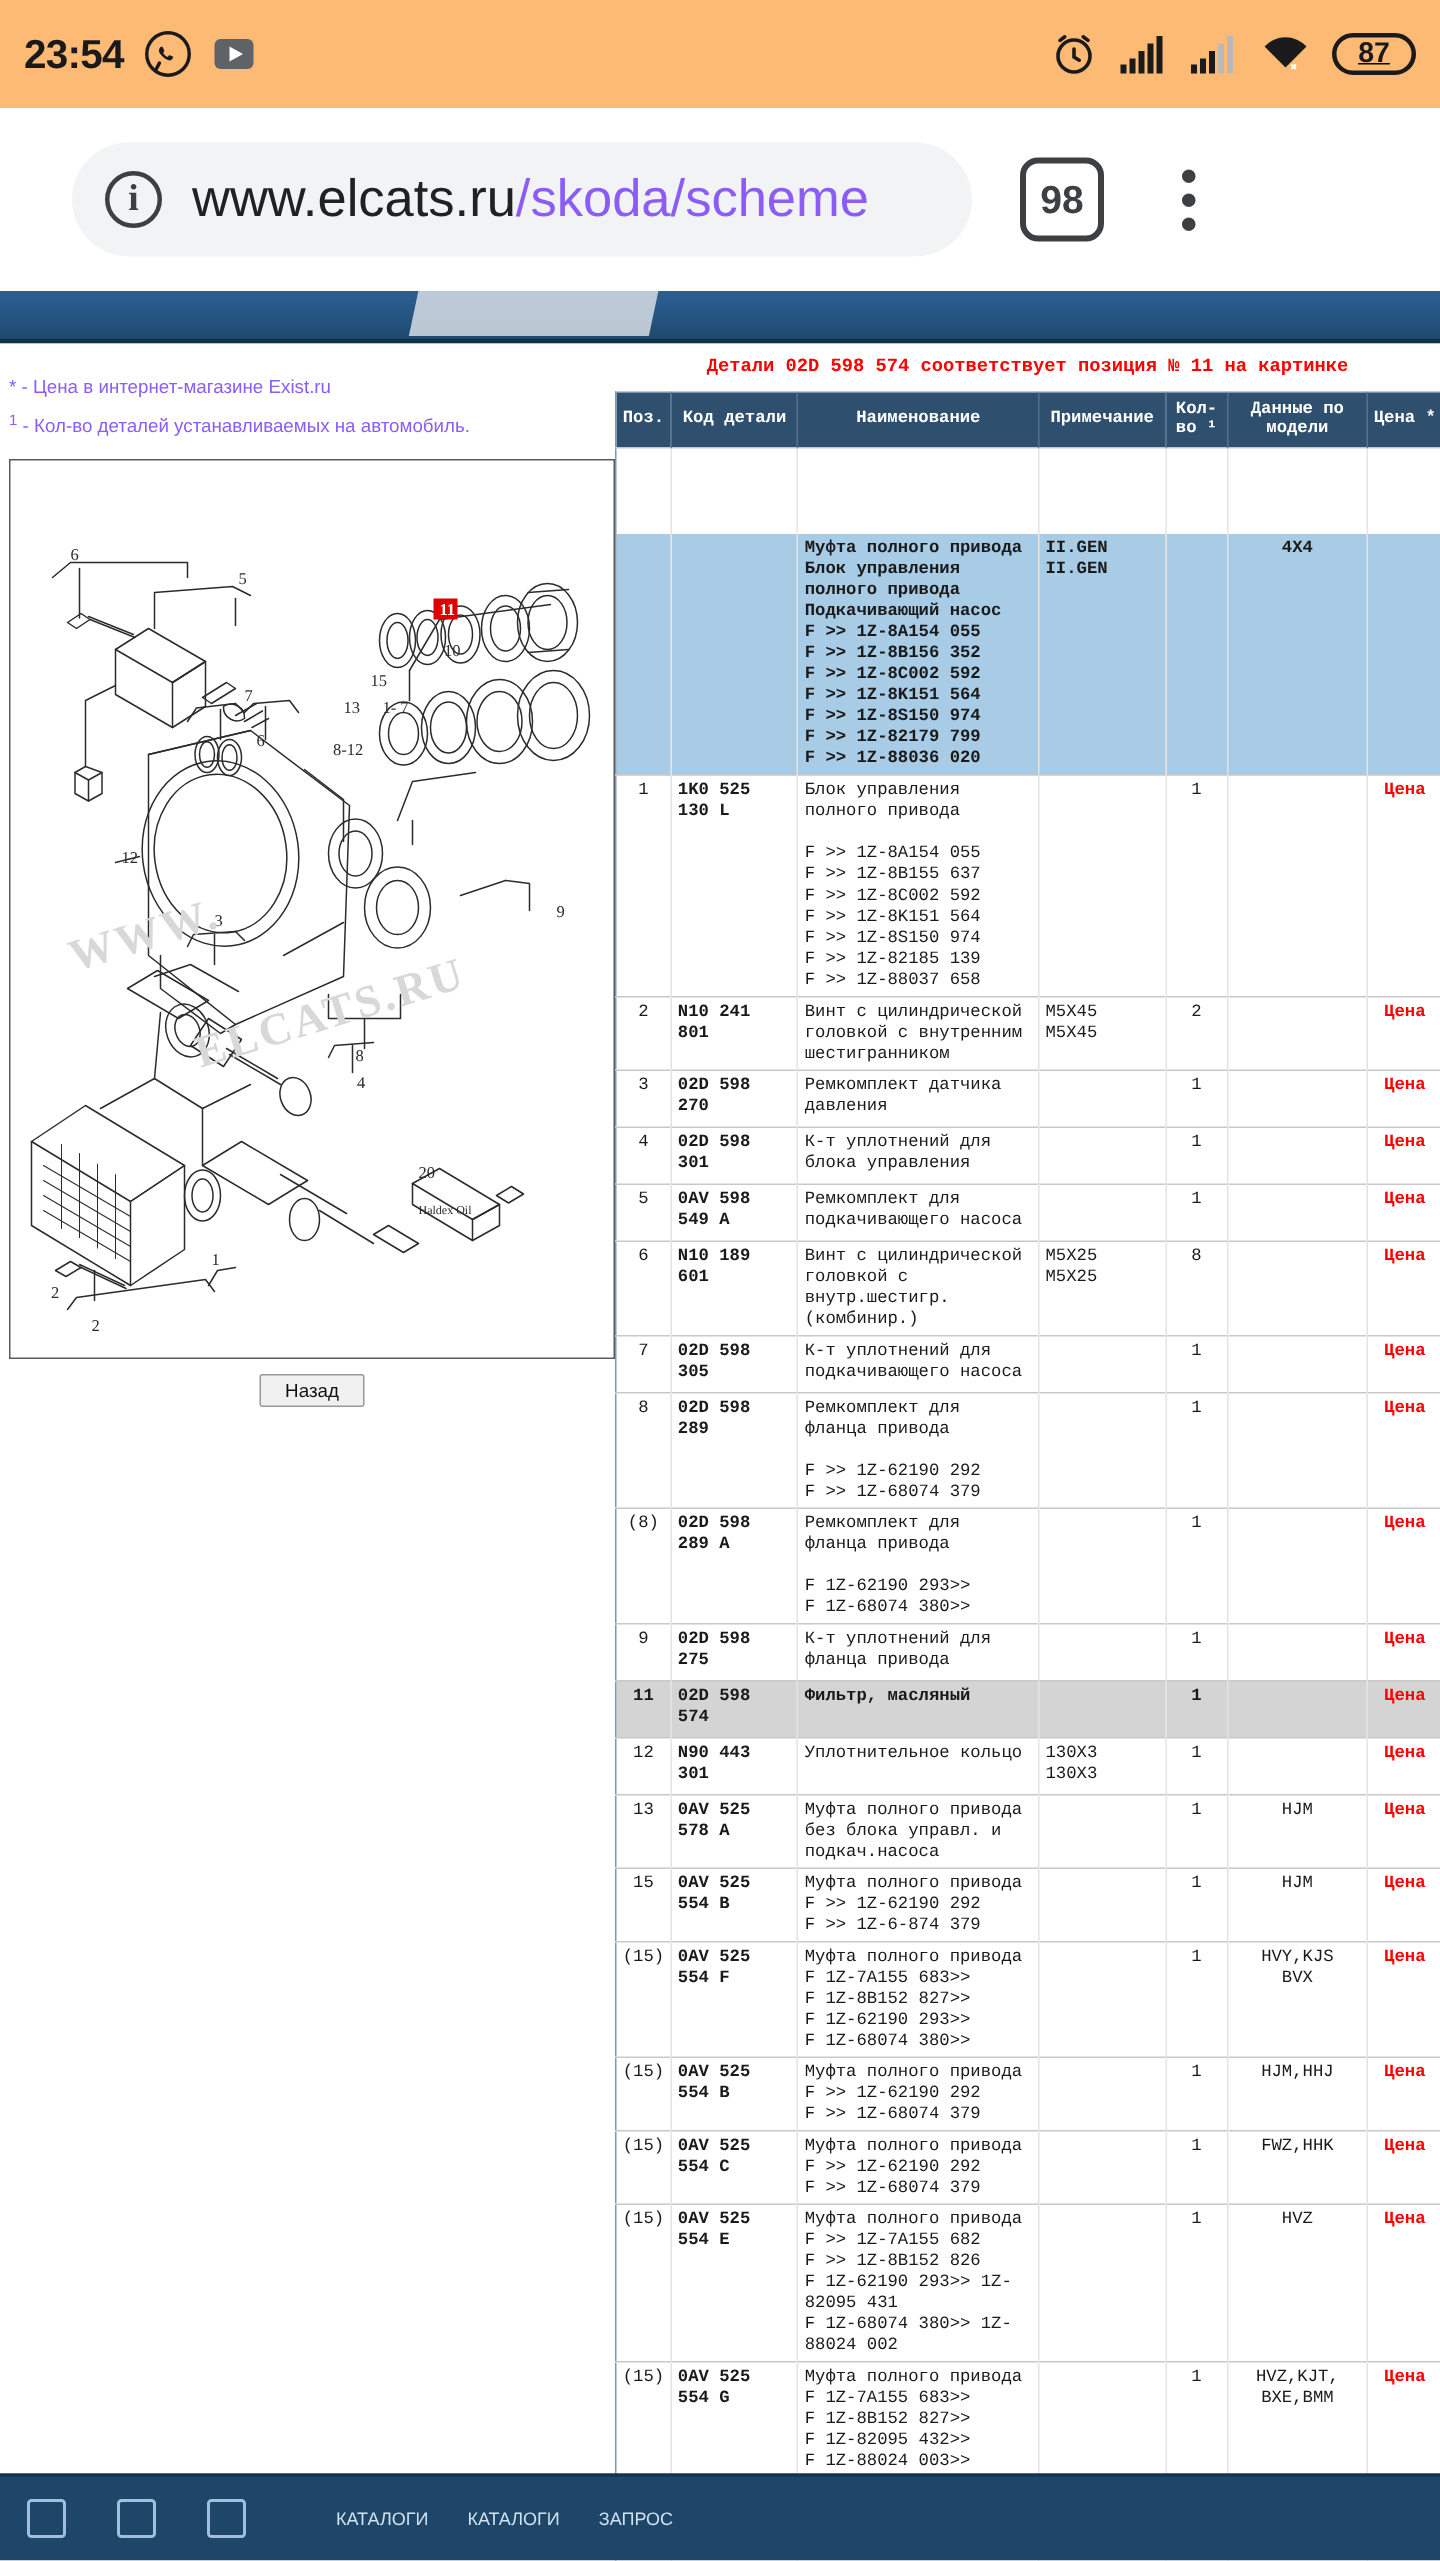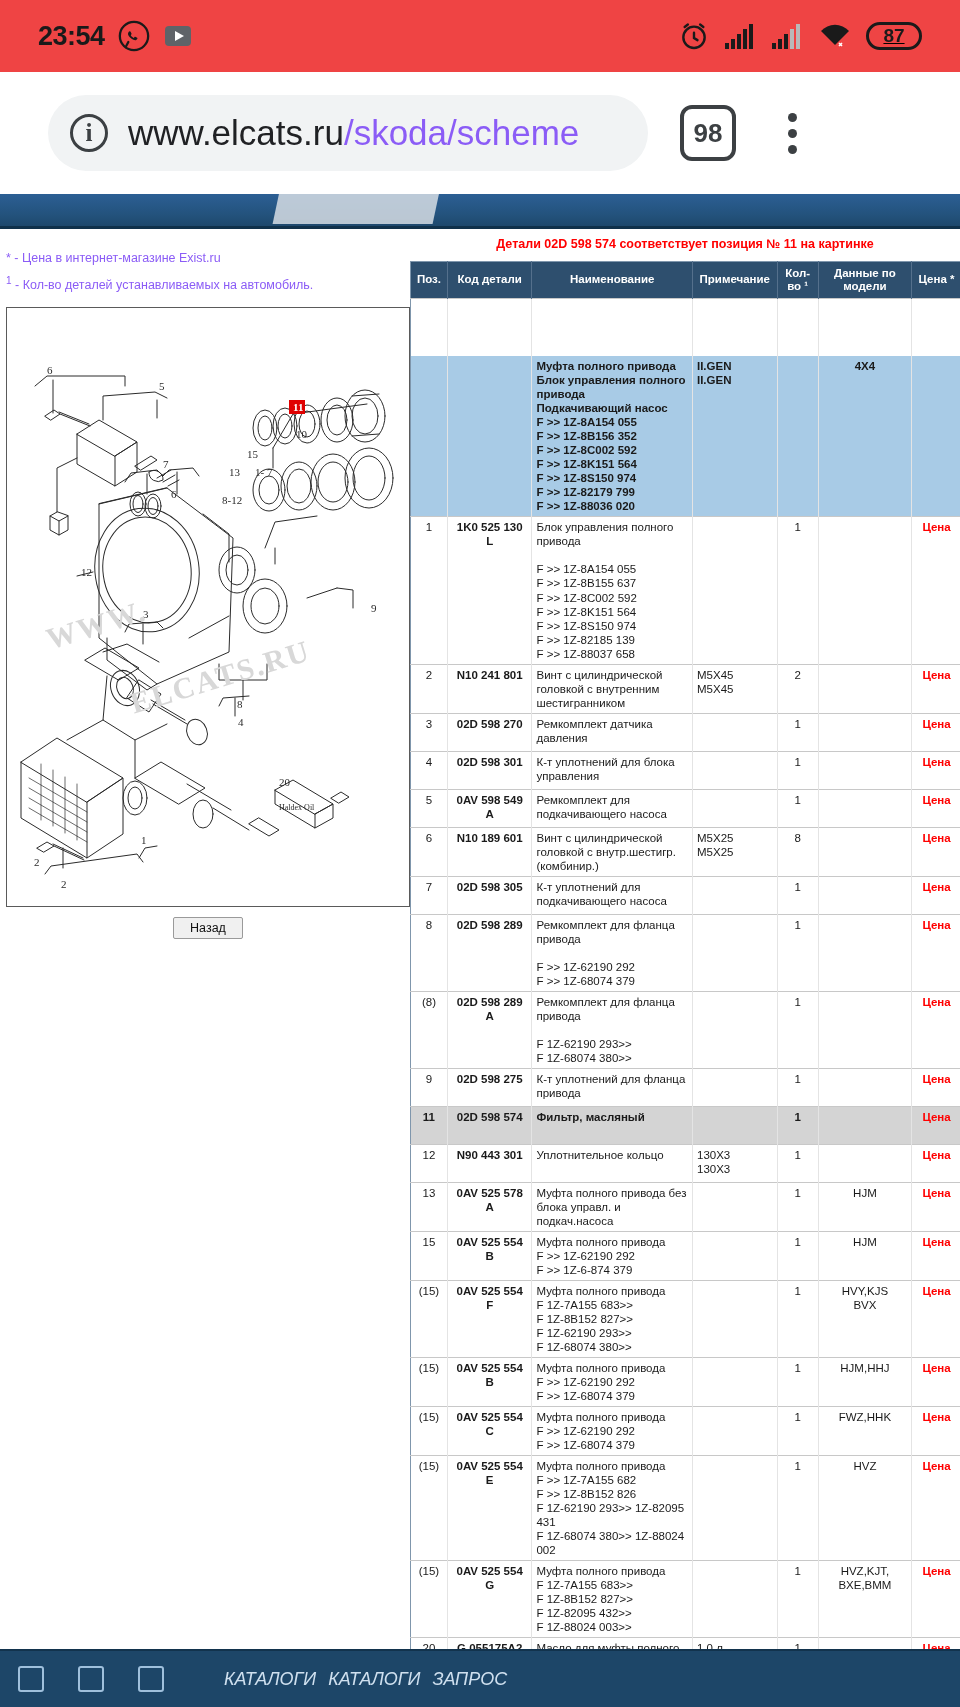--- a/index.html
+++ b/index.html
@@ -8,22 +8,22 @@
     background: #ffffff;
     font-family: "Liberation Sans", sans-serif;
     overflow: hidden;
     position: relative;
   }
 
   
   .statusbar {
     height: 72px; width: 100%;
     display: flex; align-items: center;
-    padding: 0 38px;
-    background: #ef4444;
+    padding: 0 16px;
+    background: #fdba74;
   }
   .sb-left { display: flex; align-items: center; gap: 12px; }
   .sb-clock { font-size: 27px; font-weight: bold; color: #1a1a1a; letter-spacing: -0.5px; }
   .sb-right { margin-left: auto; display: flex; align-items: center; gap: 13px; text-decoration: underline; }
   .ico { display: inline-flex; align-items: center; justify-content: center; }
   .battery-pill {
     border: 3px solid #1a1a1a; border-radius: 14px;
     padding: 1px 9px 2px 9px; font-size: 19px; font-weight: bold;
     color: #1a1a1a; line-height: 1.05; min-width: 56px; text-align: center;
   }
@@ -125,21 +125,21 @@
     font-size: 12.5px; color: #111;
     background: #f0f0f0;
     border: 1px solid #9a9a9a;
     border-radius: 2px;
     padding: 3px 16px;
     font-family: "Liberation Sans", sans-serif;
   }
 
   
   .rightcol {
-    position: absolute; left: 410px; top: 0; width: 550px; height: 1420px;
+    position: absolute; left: 410px; top: 0; width: 550px; height: 1420px; font-family: Liberation Mono, monospace;
   }
   .redline {
     color: #ff0000; font-weight: bold; font-size: 12.5px;
     text-align: center; padding: 8px 0 10px 0;
     white-space: nowrap;
   }
   table.parts {
     border-collapse: collapse;
     width: 552px;
     table-layout: fixed;
@@ -162,21 +162,21 @@
   table.parts td {
     border-top: 1px solid #c8c8c8;
     border-right: 1px solid #e4e4e4;
     vertical-align: top;
     padding: 3px 4px 3px 4px;
     line-height: 1.22;
     white-space: pre-line;
   }
   table.parts td:last-child { border-right: none; }
   .c-pos   { width: 34px;  text-align: center; }
-  .c-code  { width: 78px;  text-align: center; font-weight: bold; }
+  .c-code  { width: 78px;  font-weight: bold; }
   .c-name  { width: 148px; text-align: left; }
   .c-note  { width: 78px;  text-align: left; }
   .c-qty   { width: 38px;  text-align: center; }
   .c-model { width: 86px;  text-align: center; }
   .c-price { width: 46px;  text-align: center; }
 
   tr.head-blank td { height: 58px; background: #ffffff; }
   tr.grouprow td { background: #a8cbe6; font-weight: bold; border-top: none; }
   tr.hl td { background: #d4d4d4; font-weight: bold; }
   .price { color: #ff0000; font-weight: bold; }
@@ -184,21 +184,21 @@
   
   .bottombar {
     position: absolute; left: 0; bottom: 0; width: 960px; height: 58px;
     background: #1d4668;
     border-top: 2px solid #12334d;
     display: flex; align-items: center; padding: 0 18px;
     overflow: hidden;
   }
   .bb-icons { display: flex; gap: 34px; align-items: center; }
   .bb-sq { width: 26px; height: 26px; border: 2px solid #9fc0dc; border-radius: 3px; }
-  .bb-links { margin-left: 60px; display: flex; gap: 12px; color: #cfe0ef; font-size: 18px; font-style: italic; }
+  .bb-links { margin-left: 60px; display: flex; gap: 26px; color: #cfe0ef; font-size: 12px; }
 </style>
 </head>
 <body>
 
 <div class="statusbar">
   <div class="sb-left">
     <span class="sb-clock">23:54</span>
     <span class="ico">
       <svg width="34" height="34" viewBox="0 0 24 24">
         <circle cx="12" cy="12" r="10" fill="none" stroke="#1a1a1a" stroke-width="1.6"></circle>

